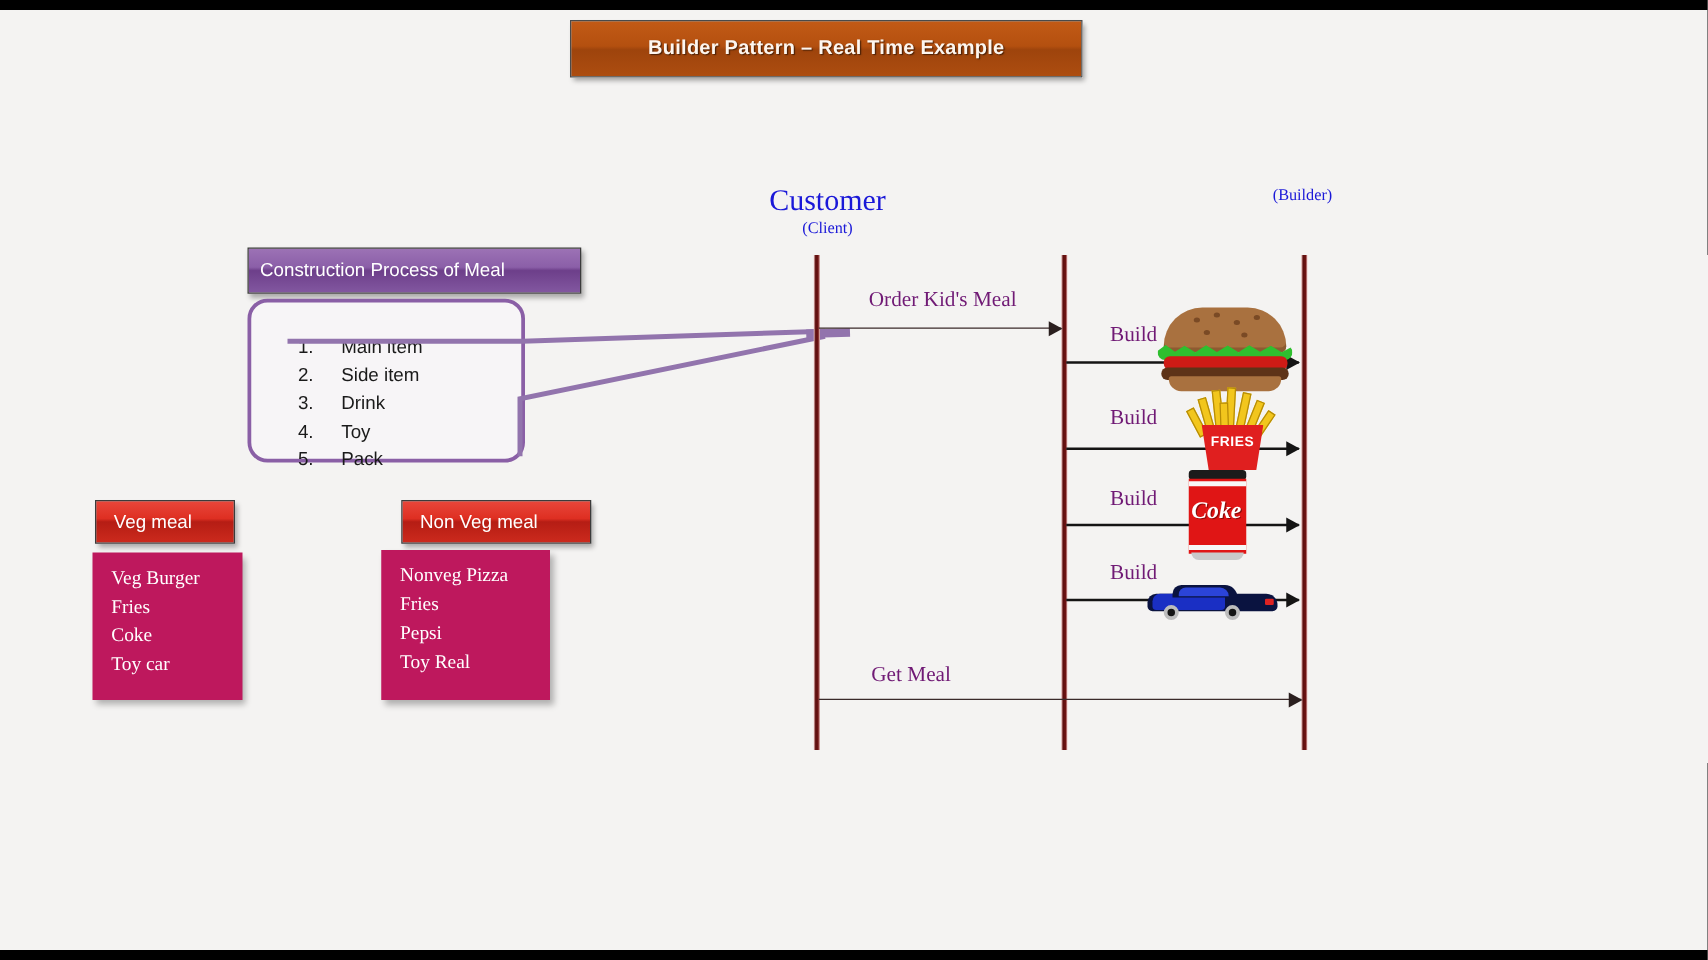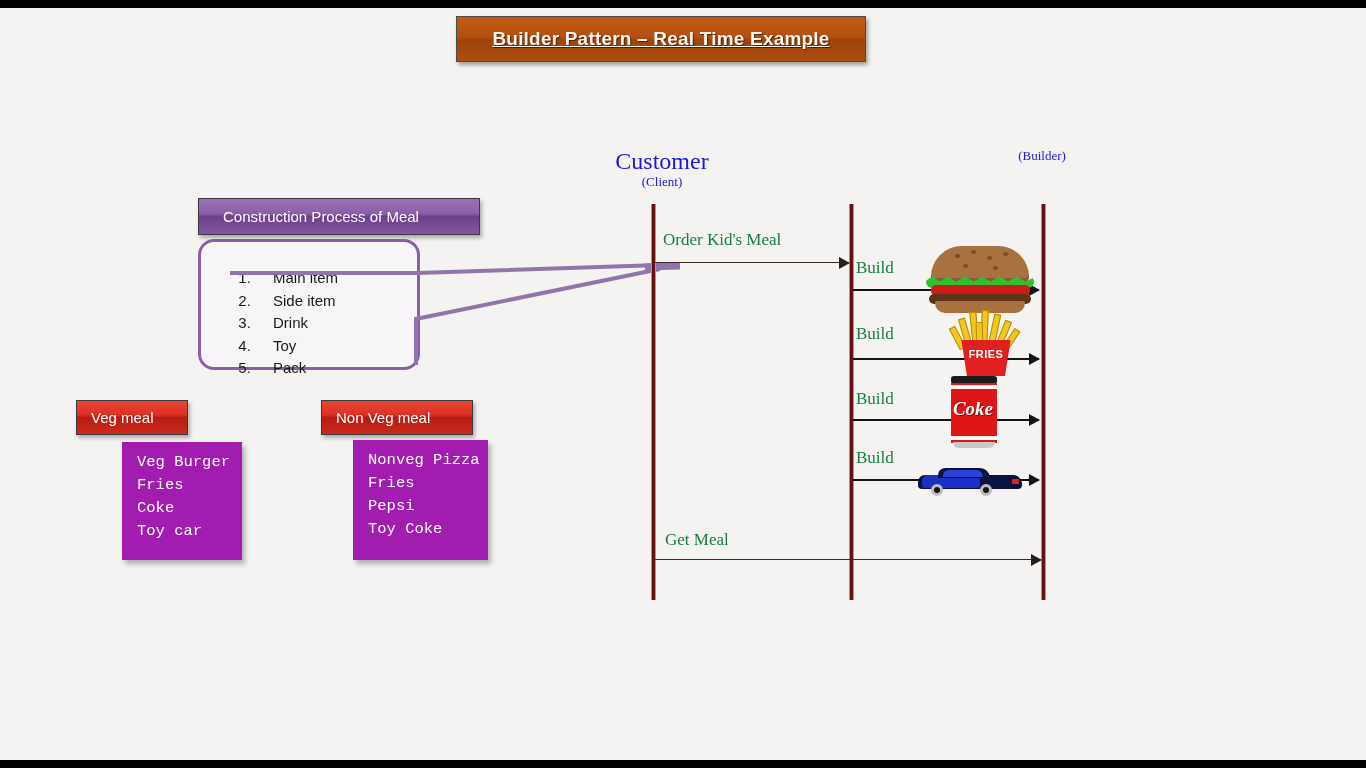--- a/index.html
+++ b/index.html
@@ -22,42 +22,41 @@
 
   
   #title-banner{
     position:absolute;left:456px;top:8px;width:408px;height:44px;
     border:1px solid #4a4a4a;
     background:linear-gradient(180deg,#c25a16 0%,#b4500f 45%,#9e440c 52%,#ad4d10 100%);
     box-shadow:2px 3px 4px rgba(0,0,0,.35);
     display:flex;align-items:center;justify-content:center;
   }
   #title-banner .tx{
-    color:#fdf6ef;font-size:19px;font-weight:bold;letter-spacing:.2px;
+    color:#fdf6ef;font-size:16px;font-weight:bold;letter-spacing:.2px;
     text-shadow:1px 1px 1px rgba(0,0,0,.55);
     font-family:"Liberation Sans", sans-serif;
-    text-decoration:underline;
   }
 
   
   .chip{
     position:absolute;border:1px solid #3b3b3b;
     box-shadow:2px 3px 4px rgba(0,0,0,.30);
     display:flex;align-items:center;
     color:#fff;font-size:15px;
     font-family:"Liberation Sans", sans-serif;
   }
   .chip.purple{
     background:linear-gradient(180deg,#9c72b5 0%,#8b5fa8 42%,#6d3f8a 50%,#8257a0 100%);
   }
   .chip.red{
     background:linear-gradient(180deg,#e8463a 0%,#de2f22 42%,#b51d14 50%,#cc2a1d 100%);
   }
 
-  #chip-construction{left:198px;top:190px;width:256px;height:35px;padding-left:24px;}
+  #chip-construction{left:198px;top:190px;width:256px;height:35px;padding-left:9px;}
   #chip-veg{left:76px;top:392px;width:96px;height:33px;padding-left:14px;}
   #chip-nonveg{left:306px;top:392px;width:136px;height:33px;padding-left:14px;margin-left:15px;}
 
   
   #list-callout{
     position:absolute;left:198px;top:231px;width:216px;height:125px;
     border:3px solid #8a5fa6;border-radius:16px;
     background:#f7f5f7;
   }
   #list-callout ol{
@@ -68,26 +67,25 @@
     padding-left:18px;
     font-family:"Liberation Sans", sans-serif;
   }
   #list-callout li::marker{color:#1a1a1a;}
 
   
   #leader-svg{position:absolute;left:190px;top:225px;width:500px;height:145px;}
 
   
   .mealbox{
-    position:absolute;background:#a21caf;
+    position:absolute;background:#be185d;
     box-shadow:3px 4px 5px rgba(0,0,0,.28);
     padding:9px 0 9px 15px;
     color:#fff;font-size:15.5px;line-height:23px;
-    font-family:Liberation Mono, monospace;
-    margin-left:48px;
+    font-family:Liberation Serif, serif;
   }
   #box-veg{left:74px;top:434px;width:105px;height:100px;}
   #box-nonveg{left:305px;top:432px;width:120px;height:102px;}
   .mealbox .row{white-space:nowrap;}
 
   
   #seq{position:absolute;left:0;top:0;width:1366px;height:567px;}
 
   .actor{
     position:absolute;text-align:center;color:#1a18d8;
@@ -102,22 +100,23 @@
 
   .lifeline{
     position:absolute;width:5px;
     background:linear-gradient(90deg,#f0c9c7 0%,#5c0f0f 30%,#6e1212 70%,#f0c9c7 100%);
   }
   #ll-customer{left:651px;top:196px;height:396px;}
   #ll-cashier{left:849px;top:196px;height:396px;}
   #ll-crew{left:1041px;top:196px;height:396px;}
 
   .msg-label{
-    position:absolute;color:#15803d;font-size:17px;white-space:nowrap;
+    position:absolute;color:#701a75;font-size:17px;white-space:nowrap;
     font-family:"Liberation Serif", serif;
+    margin-left:32px;
   }
 
   .arrow{position:absolute;height:2px;background:#141414;}
   .arrow::after{
     content:"";position:absolute;right:-1px;top:-5px;
     border-left:11px solid #141414;
     border-top:6px solid transparent;
     border-bottom:6px solid transparent;
   }
   .arrow.thin{height:1px;background:#3a2a2a;}
@@ -215,21 +214,21 @@
       <div class="row">Toy car</div>
     </div>
 
     <div id="chip-nonveg" class="chip red">
       <span>Non Veg meal</span>
     </div>
     <div id="box-nonveg" class="mealbox">
       <div class="row">Nonveg Pizza</div>
       <div class="row">Fries</div>
       <div class="row">Pepsi</div>
-      <div class="row">Toy Coke</div>
+      <div class="row">Toy Real</div>
     </div>
 
     <div id="seq">
 
       <div class="actor" id="actor-customer">
         <div class="nm">Customer</div>
         <div class="role">(Client)</div>
       </div>
       <div class="actor" id="actor-crew">
         <div class="role">(Builder)</div>

